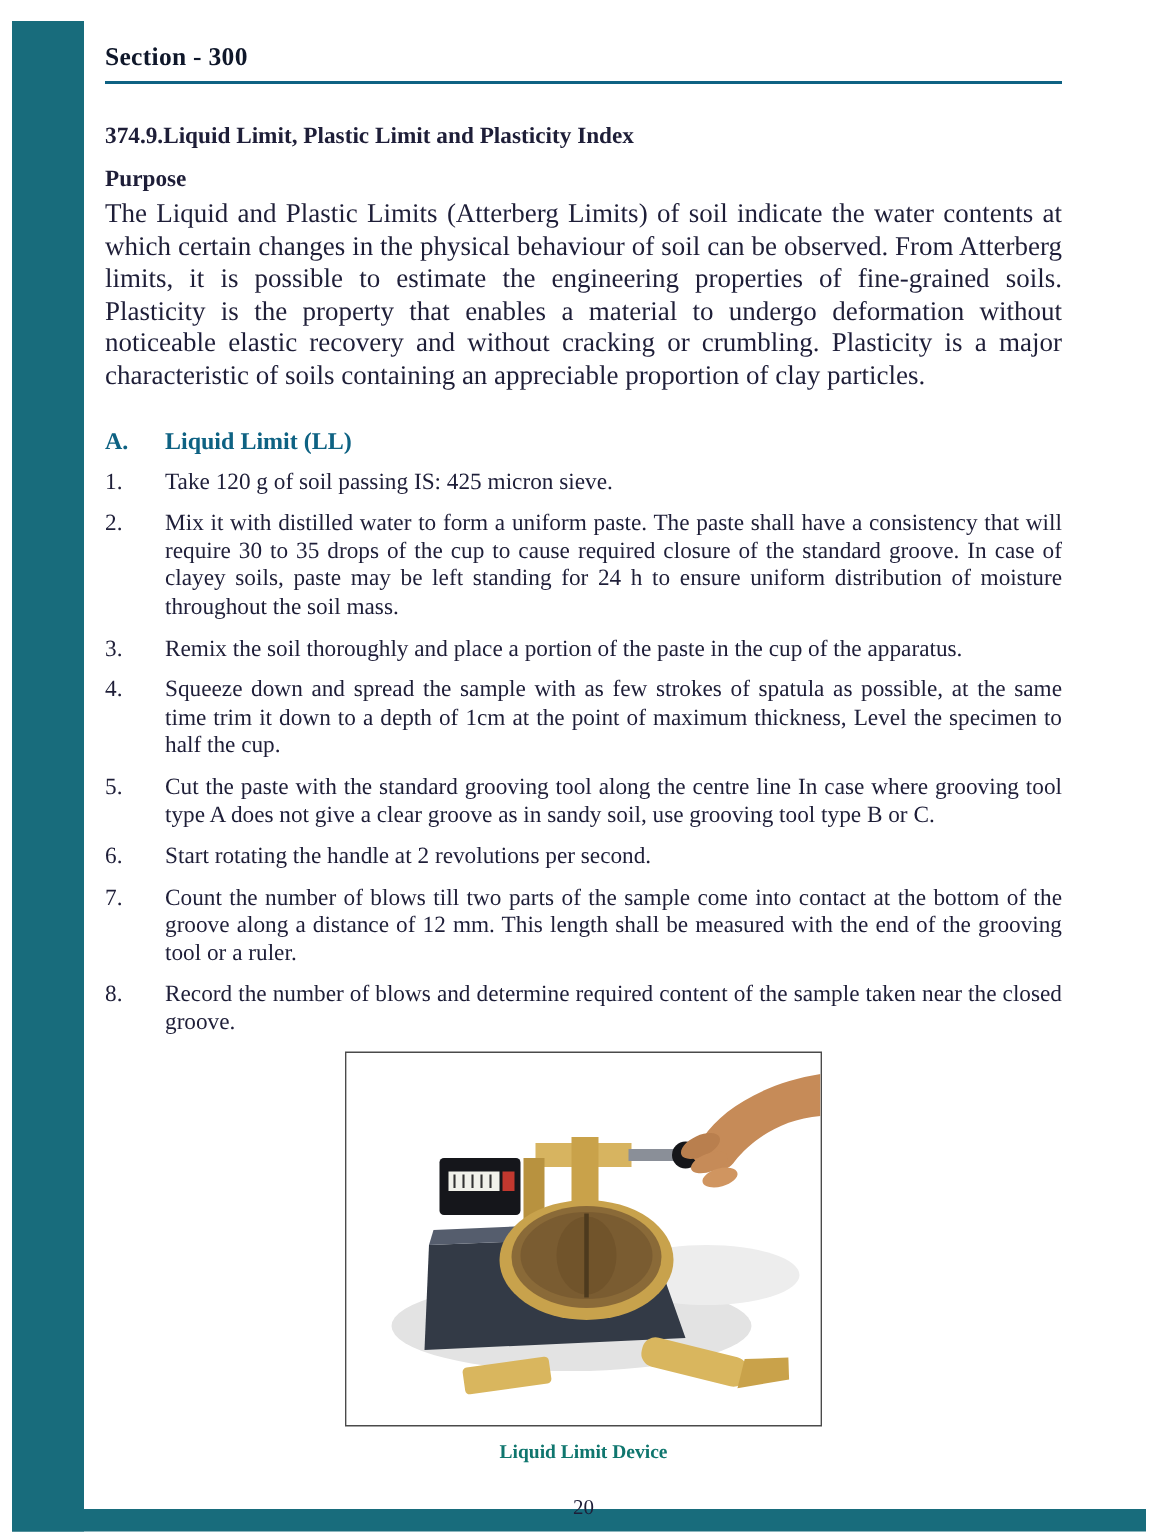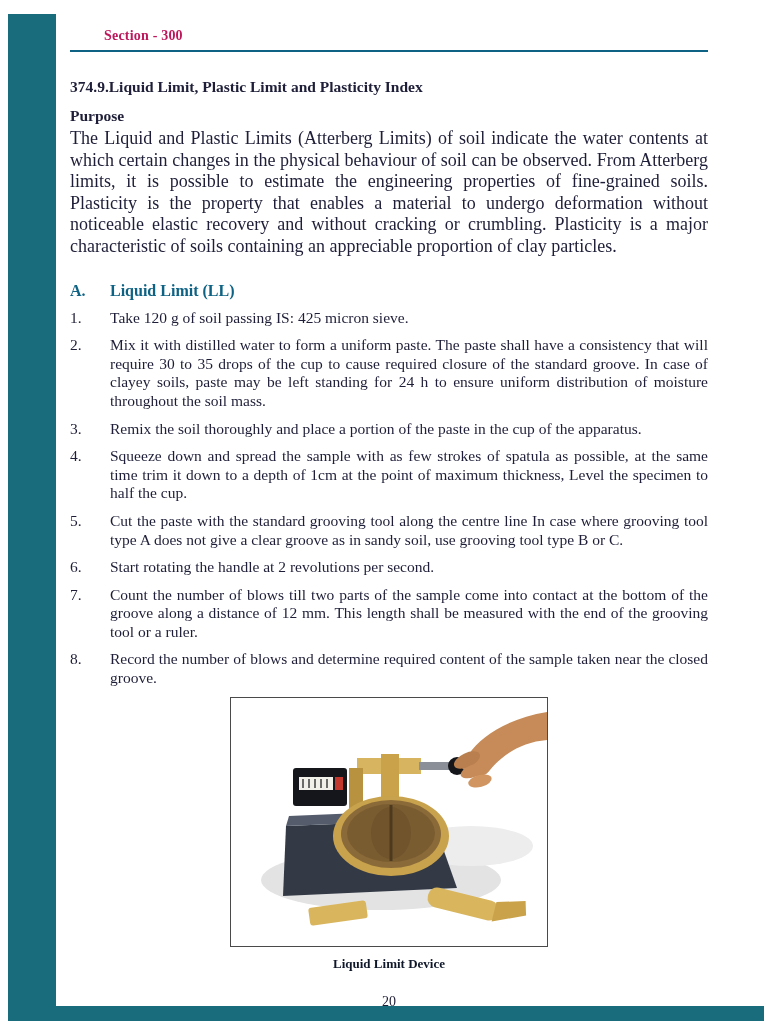--- a/index.html
+++ b/index.html
@@ -23,26 +23,25 @@
     width: 756px; height: 15px;
     background: #186c7c;
   }
 
   .content {
     position: absolute; left: 70px; top: 28px;
     width: 638px;
   }
 
   .section-header {
-    color: #be185d;
-    font-weight: bold;
-    font-size: 14px;
+    color: #0f172a;
+    font-weight: bold;
+    font-size: 17px;
     letter-spacing: 0.2px;
     margin-bottom: 6px;
-    margin-left: 34px;
   }
   .header-rule {
     height: 2px;
     background: #0e6283;
     margin-bottom: 26px;
   }
 
   .doc-title {
     font-weight: bold;
     font-size: 15.5px;
@@ -84,21 +83,21 @@
 
   .figure {
     width: 316px;
     margin: 6px auto 0 auto;
     border: 1px solid #4a4a4a;
     background: #ffffff;
     font-size: 0;
   }
   .figure-caption {
     text-align: center;
-    color: #0f172a;
+    color: #0f766e;
     font-weight: bold;
     font-size: 13px;
     margin-top: 9px;
   }
   .page-number {
     text-align: center;
     font-weight: normal;
     font-size: 14px;
     margin-top: 22px;
   }

